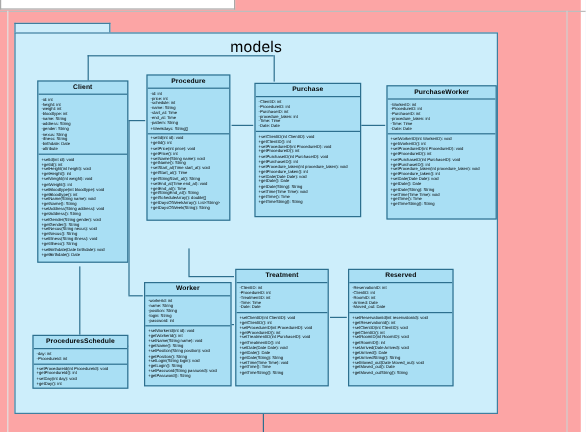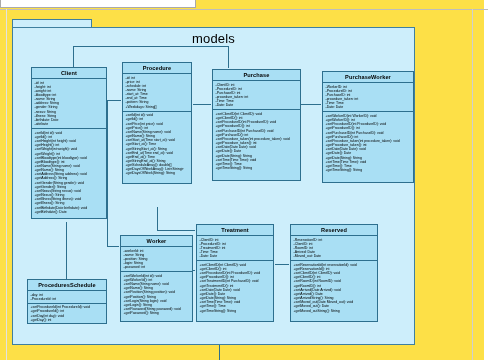--- a/index.html
+++ b/index.html
@@ -13,21 +13,21 @@
     position: relative;
     overflow: hidden;
     font-family: "Liberation Sans", sans-serif;
   }
 
   
   #editor-frame {
     position: absolute;
     left: 0; top: 0;
     width: 484px; height: 360px;
-    background: #fde047;
+    background: #fca5a5;
   }
   #chrome-top-tab {
     position: absolute;
     left: 0px; top: 0px;
     width: 196px; height: 8px;
     border: 1px solid #a9a9a9;
     border-top: none;
     background: #ffffff;
     box-sizing: border-box;
   }

